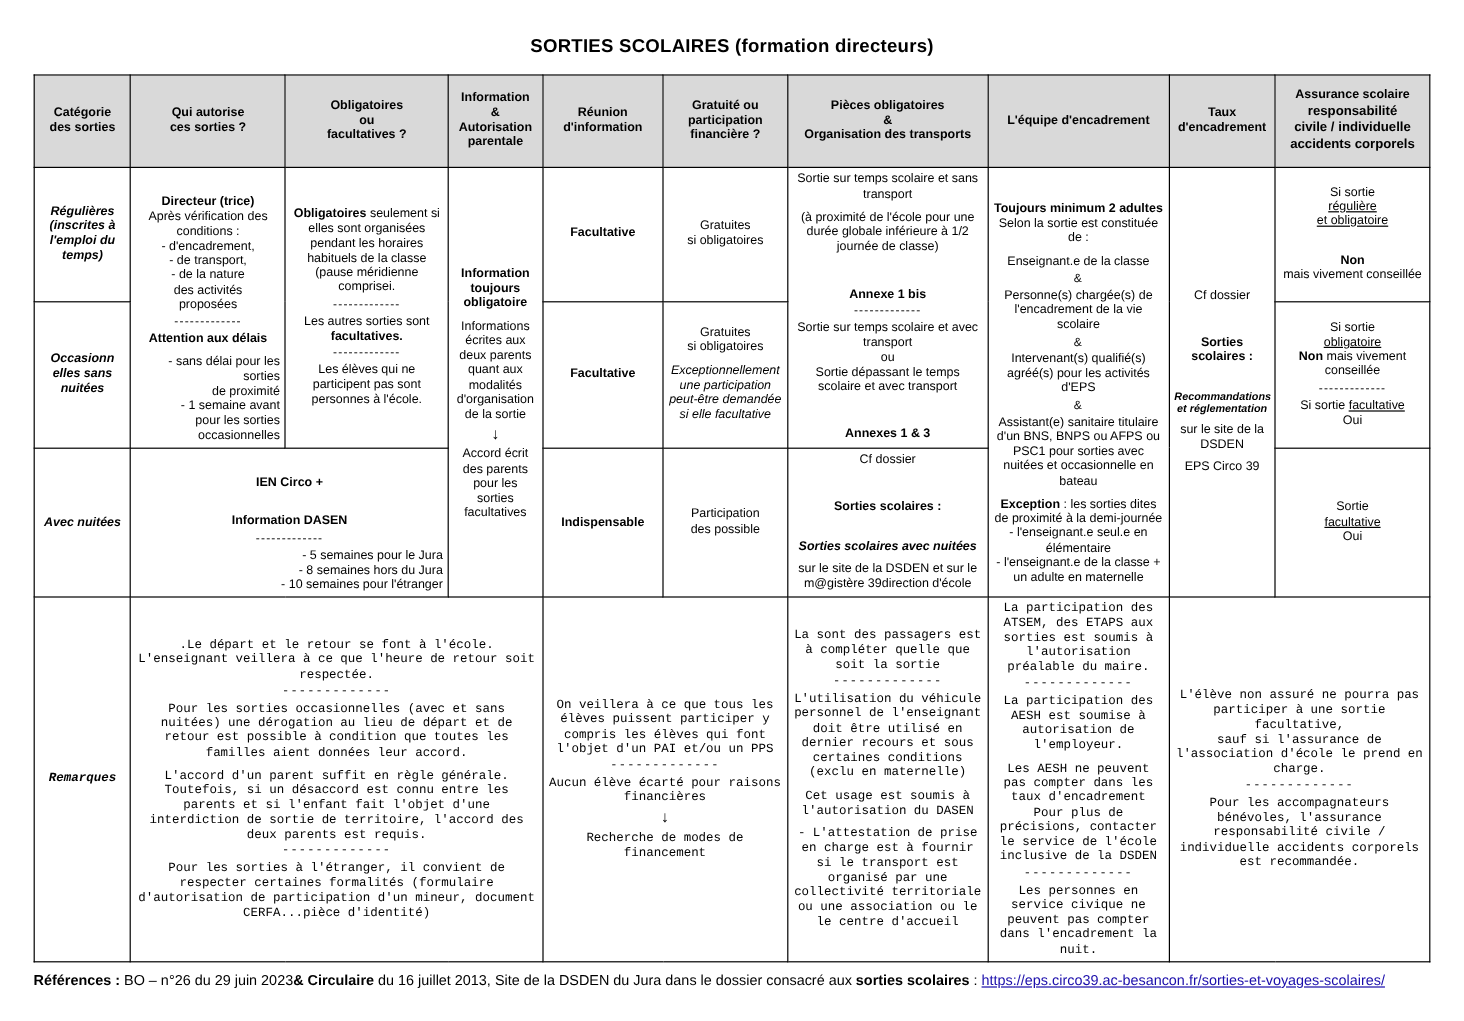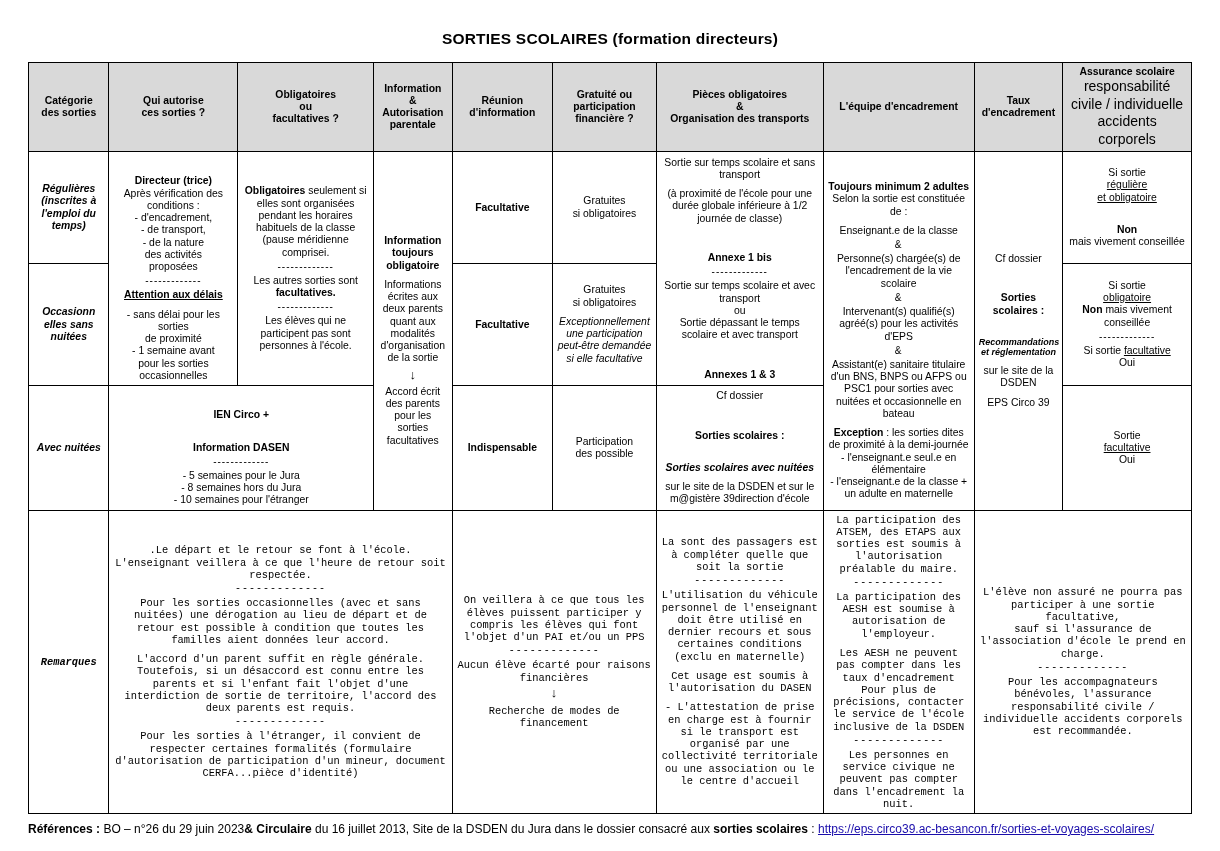--- a/index.html
+++ b/index.html
@@ -47,22 +47,22 @@
   }
   thead th {
     background: #d9d9d9;
     font-weight: bold;
     font-size: 11px;
     height: 70px;
     vertical-align: middle;
     line-height: 1.2;
   }
   th .sub {
-    font-size: 14px;
-    font-weight: normal;
+    font-size: 11px;
+    font-weight: bold;
     display: block;
     line-height: 1.25;
   }
   
   col.c0 { width: 80px; }
   col.c1 { width: 128px; }
   col.c2 { width: 135px; }
   col.c3 { width: 78px; }
   col.c4 { width: 100px; }
   col.c5 { width: 103px; }
@@ -73,32 +73,32 @@
 
   .cat {
     font-style: italic;
     font-weight: bold;
     font-size: 11.5px;
     line-height: 1.3;
   }
   .b { font-weight: bold; margin-top: 20px; }
   .i { font-style: italic; }
   .u { text-decoration: underline; }
-  .bu { font-weight: bold; text-decoration: underline; }
+  .bu { font-weight: bold; }
   .sep {
     display: block;
     margin: 3px auto;
     color: #000;
     letter-spacing: 1px;
     font-size: 10px;
     line-height: 1;
   }
   .blk { display: block; }
   .gap { display: block; height: 7px; }
-  .left { text-align: center; }
+  .left { text-align: right; }
   .arrow { display: block; font-size: 13px; line-height: 1.3; margin: 2px 0; }
   .r-remarks td { font-size: 10.6px; line-height: 1.3; font-family: Liberation Mono, monospace; }
   .footnote {
     margin-top: 8px;
     font-size: 12px;
     line-height: 1.3;
   }
   .footnote .lbl { font-weight: bold; }
   .footnote a, .footnote .link {
     color: #1a0dab;

